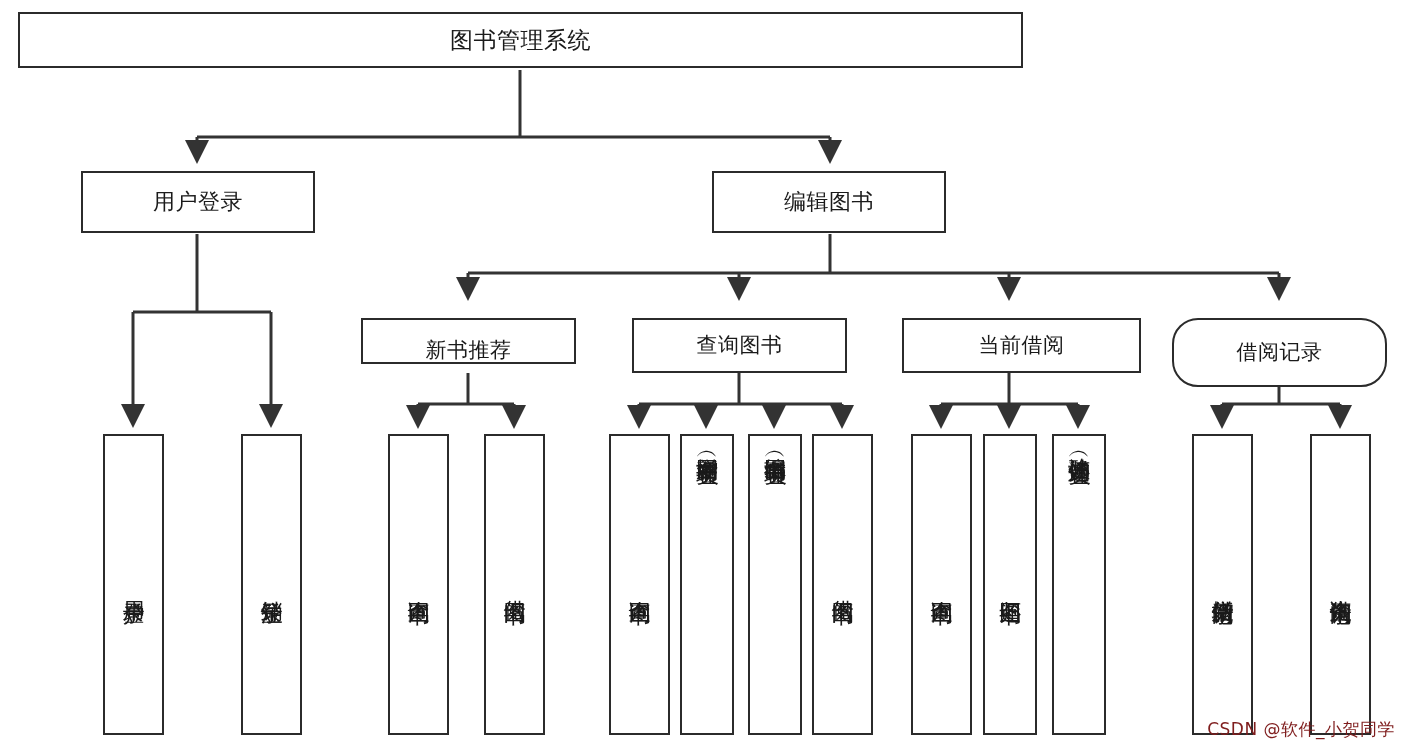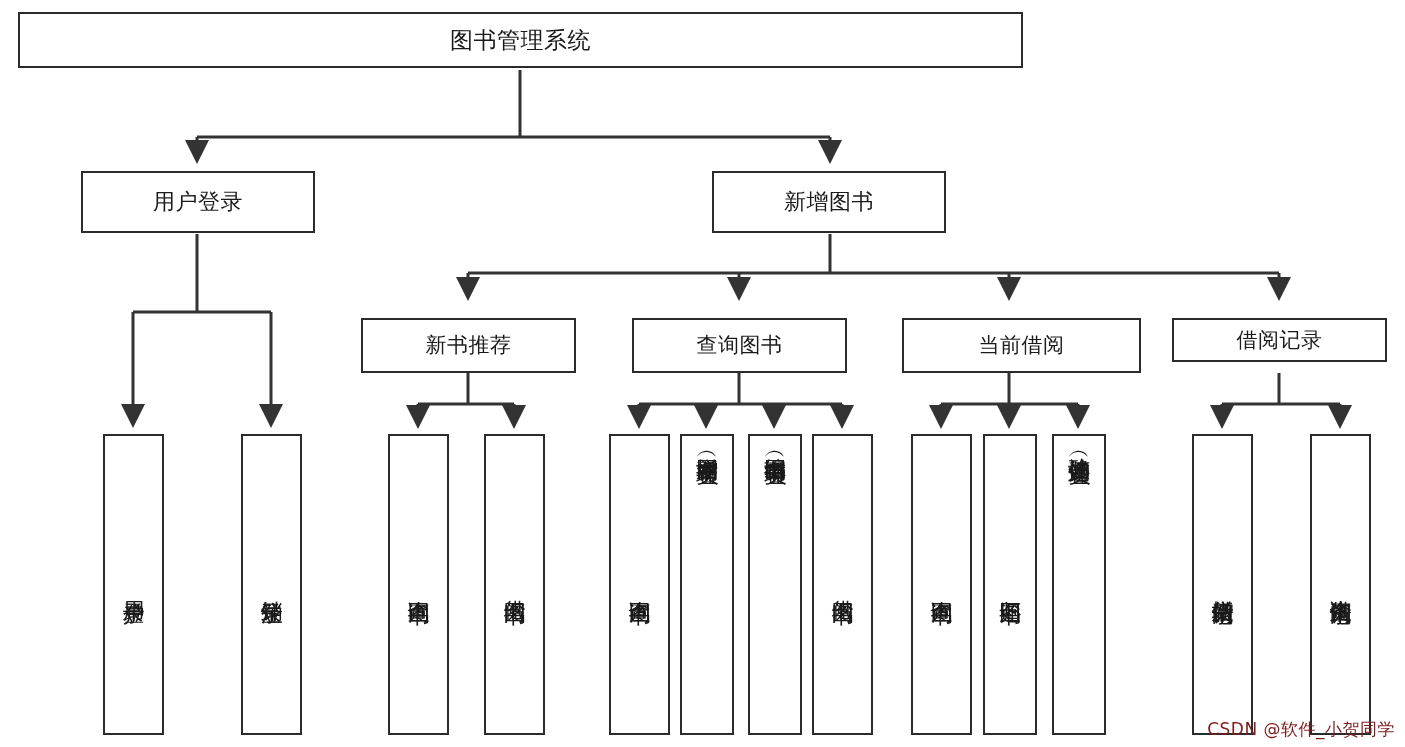--- a/index.html
+++ b/index.html
@@ -132,33 +132,33 @@
   </svg>
 
   <div class="node root" style="left:18px; top:12px; width:1005px; height:56px;">
     <span class="label">图书管理系统</span>
   </div>
 
   <div class="node level2" style="left:81px; top:171px; width:234px; height:62px;">
     <span class="label">用户登录</span>
   </div>
   <div class="node level2" style="left:712px; top:171px; width:234px; height:62px;">
-    <span class="label">新增图书</span>
-  </div>
-
-  <div class="node level3" style="left:361px; top:318px; width:215px; height:55px;">
+    <span class="label">编辑图书</span>
+  </div>
+
+  <div class="node level3" style="left:361px; top:318px; width:215px; height:46px;align-items:flex-end;">
     <span class="label">新书推荐</span>
   </div>
   <div class="node level3" style="left:632px; top:318px; width:215px; height:55px;">
     <span class="label">查询图书</span>
   </div>
   <div class="node level3" style="left:902px; top:318px; width:239px; height:55px;">
     <span class="label">当前借阅</span>
   </div>
-  <div class="node level3" style="left:1172px; top:318px; width:215px; height:44px;">
+  <div class="node level3" style="left:1172px; top:318px; width:215px; height:69px;border-radius:26px;">
     <span class="label">借阅记录</span>
   </div>
 
   <div class="node leaf middled" style="left:103px; top:434px; width:61px; height:301px;">
     <span class="label">用户登录</span>
   </div>
   <div class="node leaf middled" style="left:241px; top:434px; width:61px; height:301px;">
     <span class="label">注销登录</span>
   </div>
 

